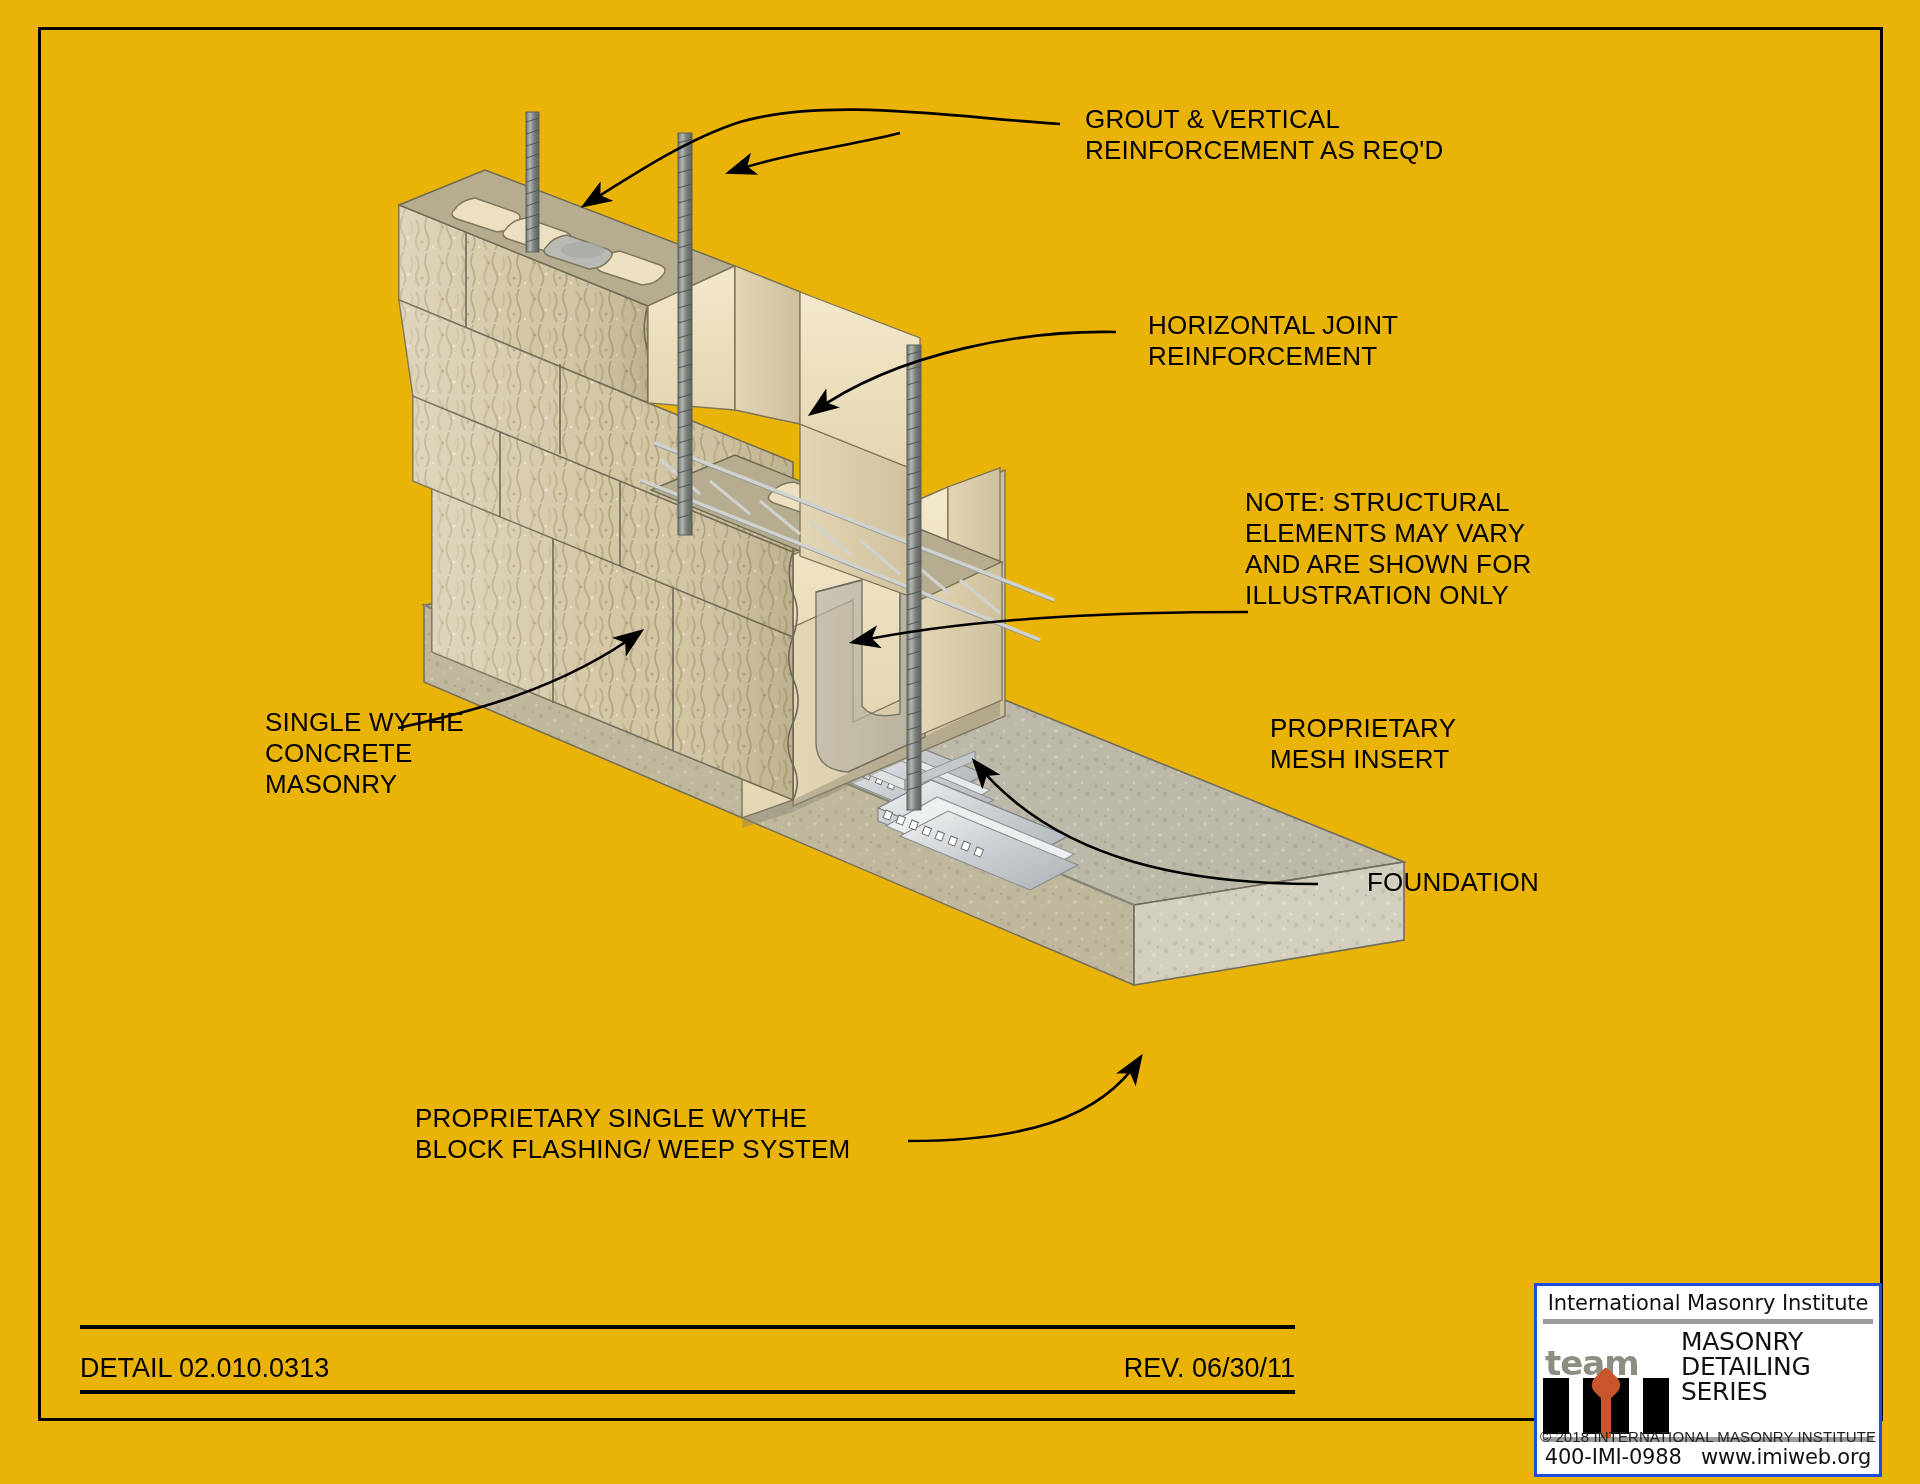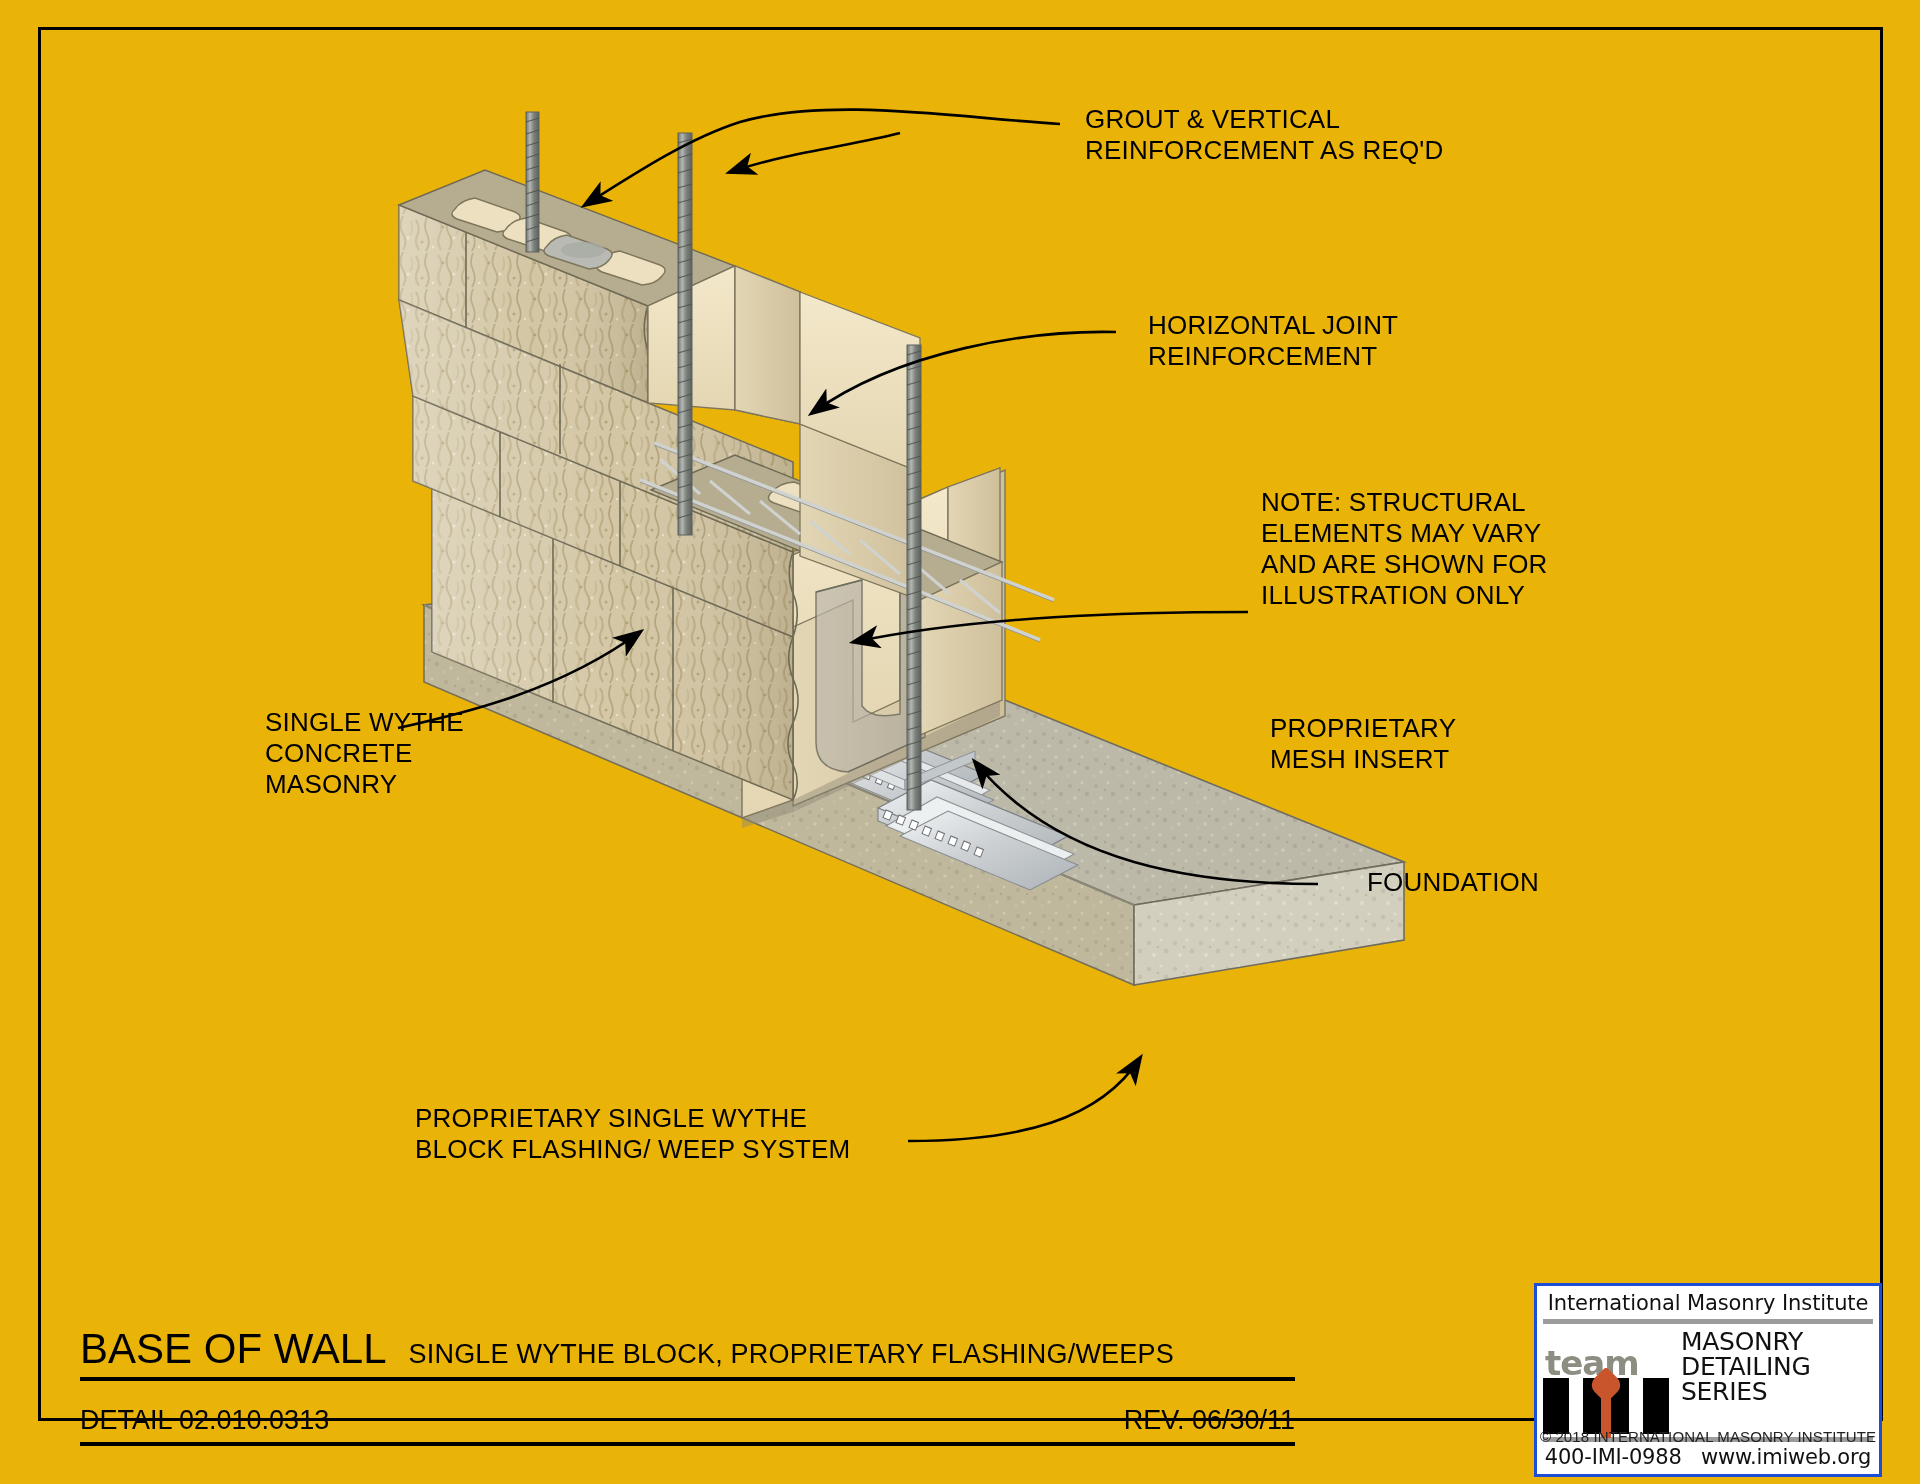--- a/index.html
+++ b/index.html
@@ -559,42 +559,38 @@
       <path d="M908,1141 C1020,1141 1100,1120 1140,1058" marker-end="url(#arrowhead)"></path>
     </g>
   </svg>
 
   <div class="anno" style="left:1085px; top:104px;">GROUT &amp; VERTICAL
 REINFORCEMENT AS REQ'D</div>
 
   <div class="anno" style="left:1148px; top:310px;">HORIZONTAL JOINT
 REINFORCEMENT</div>
 
-  <div class="anno" style="left:1245px; top:487px;margin-left:16px;">NOTE: STRUCTURAL
+  <div class="anno" style="left:1245px; top:487px;">NOTE: STRUCTURAL
 ELEMENTS MAY VARY
 AND ARE SHOWN FOR
 ILLUSTRATION ONLY</div>
 
   <div class="anno" style="left:1270px; top:713px;">PROPRIETARY
 MESH INSERT</div>
 
   <div class="anno" style="left:1367px; top:867px;">FOUNDATION</div>
 
   <div class="anno" style="left:265px; top:707px;">SINGLE WYTHE
 CONCRETE
 MASONRY</div>
 
   <div class="anno" style="left:415px; top:1103px;">PROPRIETARY SINGLE WYTHE
 BLOCK FLASHING/ WEEP SYSTEM</div>
 
   <div id="titleblock">
-    <div id="title-row">
-      <div id="title-main">BASE OF WALL</div>
-      <div id="title-sub">SINGLE WYTHE BLOCK, PROPRIETARY FLASHING/WEEPS</div>
-    </div>
     <div id="title-rule"></div>
     <div id="detail-row">
       <div>DETAIL 02.010.0313</div>
       <div>REV. 06/30/11</div>
     </div>
     <div id="detail-rule"></div>
   </div>
 
   <div id="logo">
     <div id="logo-top">International Masonry Institute</div>

